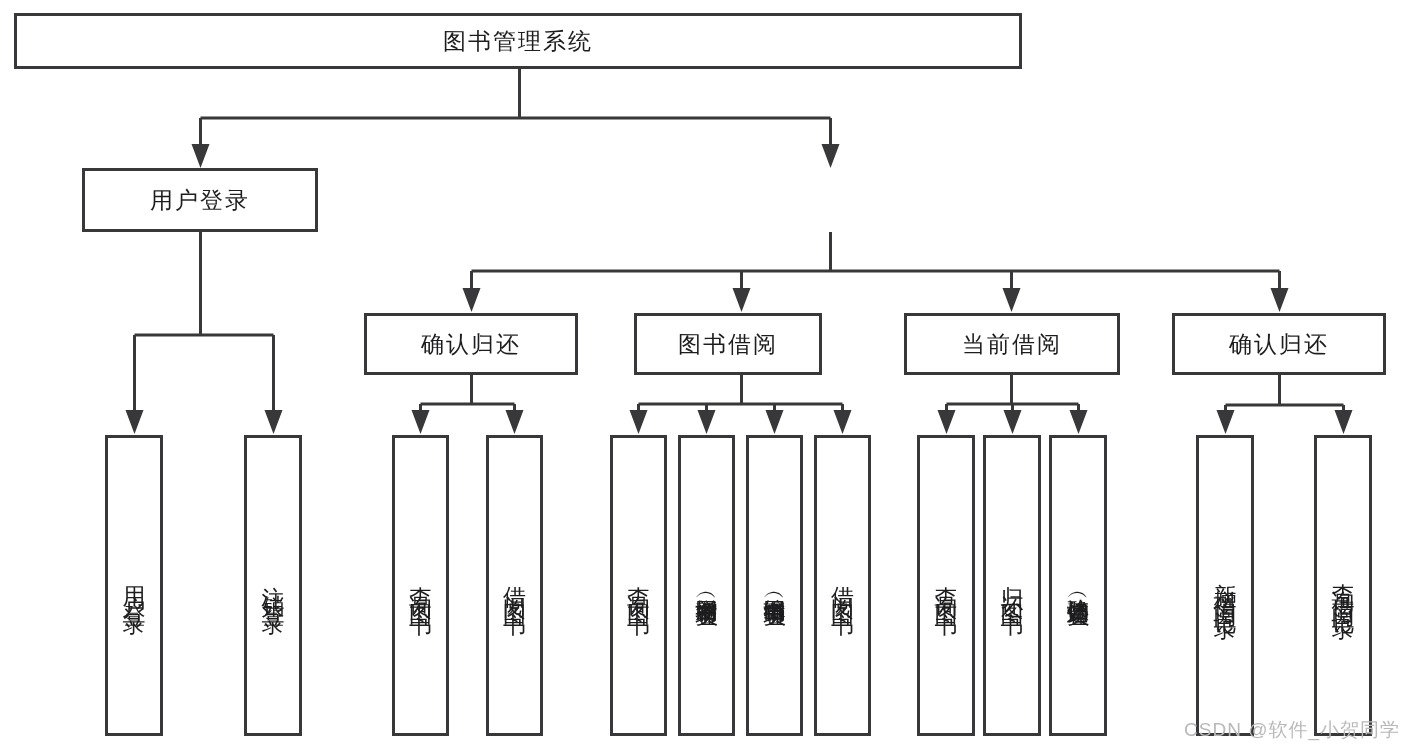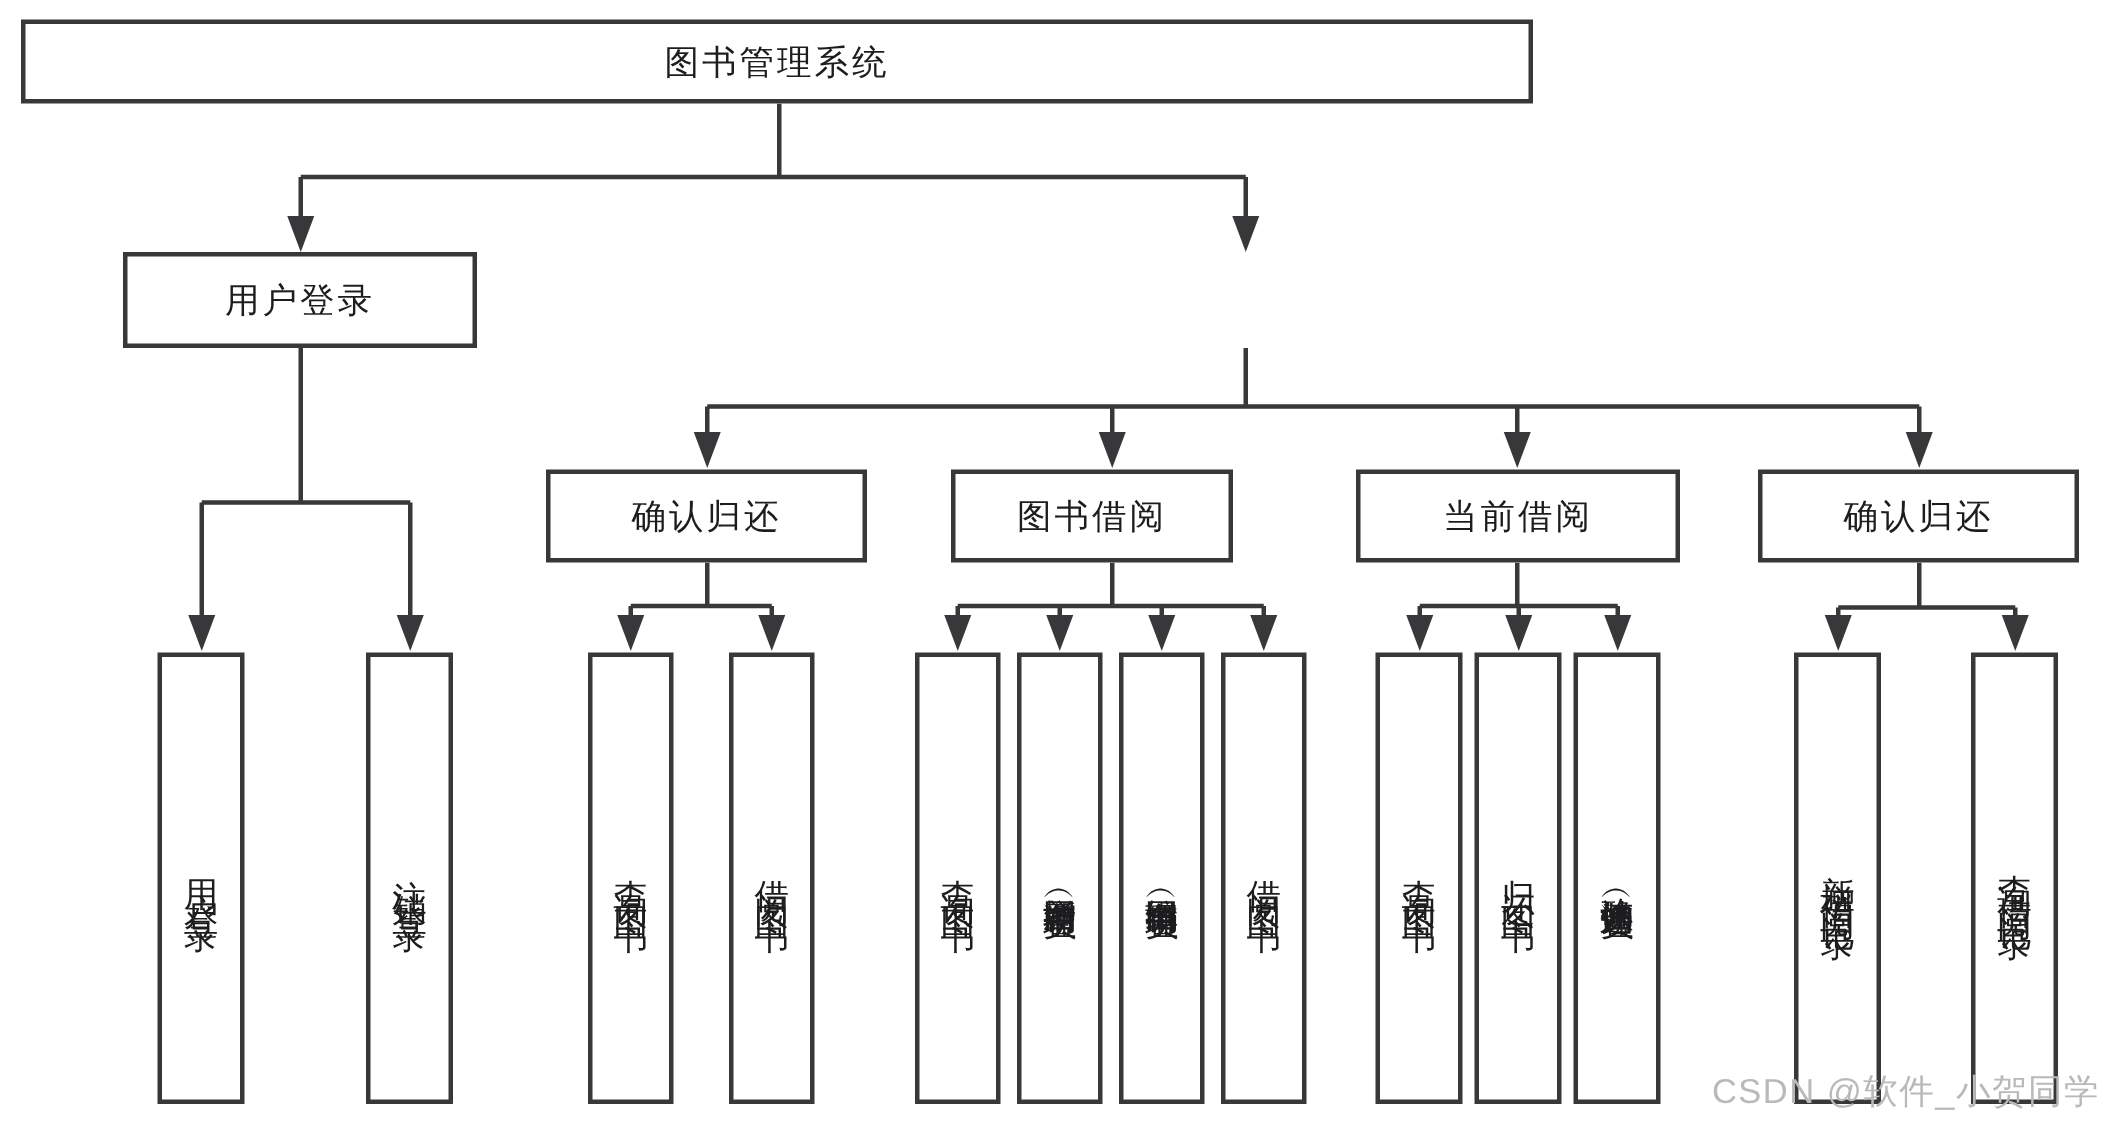--- a/index.html
+++ b/index.html
@@ -27,21 +27,21 @@
   }
   .node.h span{font-size:23px;letter-spacing:2px;white-space:nowrap;}
   .node.v span{
     writing-mode:vertical-rl;text-orientation:mixed;
     font-size:23px;letter-spacing:9px;line-height:1;
   }
   .node.v.len6 span{letter-spacing:7px;}
   .node.v.long span{font-size:22px;letter-spacing:1px;}
   .watermark{
     position:absolute;right:5px;bottom:4px;z-index:2;
-    font-size:23px;color:var(--watermark);letter-spacing:1px;white-space:nowrap;
+    font-size:19px;color:var(--watermark);letter-spacing:1px;white-space:nowrap;
   }
 </style>
 </head>
 <body>
 
 <div class="stage">
 
   <svg class="connectors" width="1405" height="747" viewBox="0 0 1405 747" aria-hidden="true">
 
     <path class="ln" d="M519.5 69 V118 M200.5 118 H830.5 M200.5 118 V146 M830.5 118 V146"></path>

